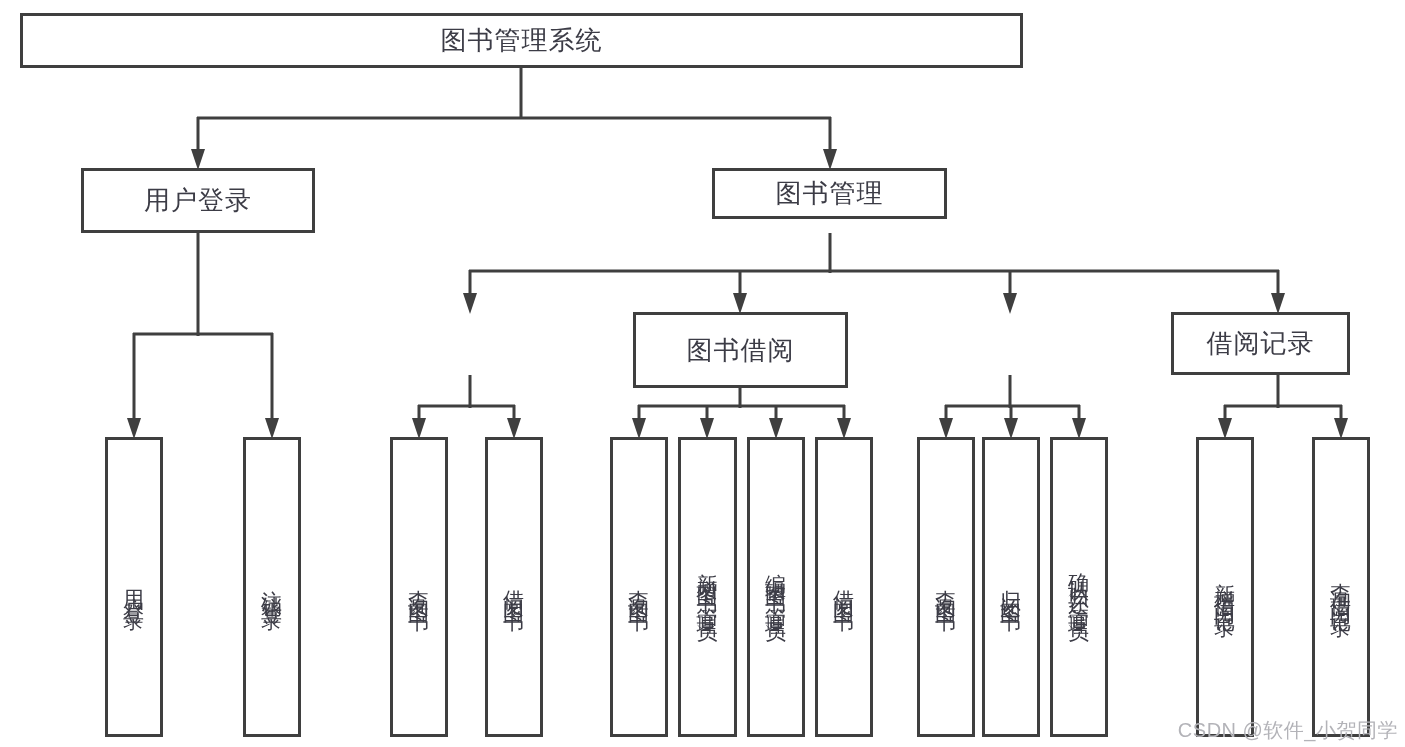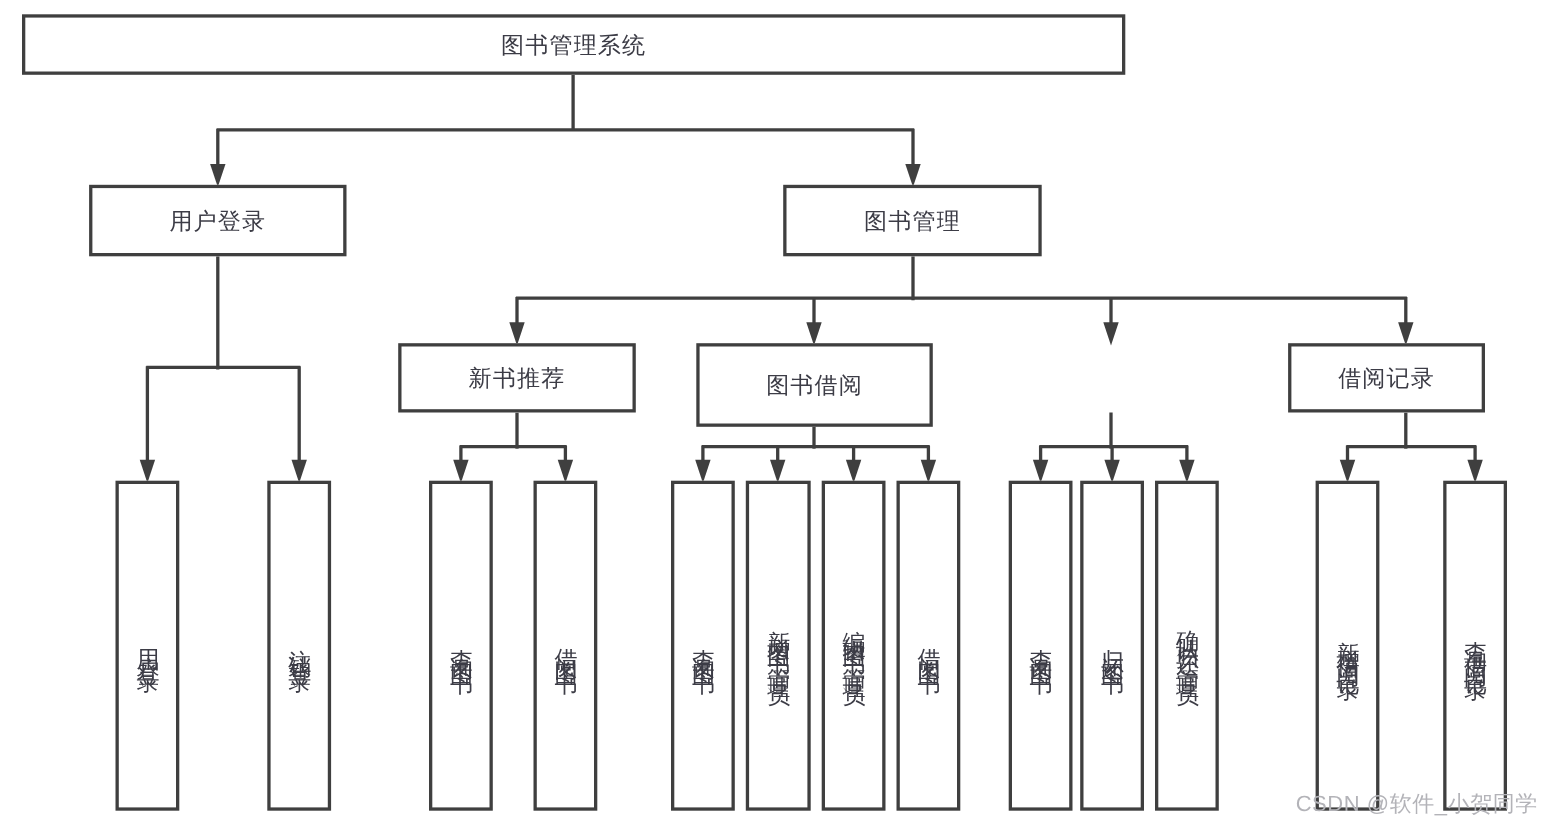--- a/index.html
+++ b/index.html
@@ -10,21 +10,21 @@
   html,body{margin:0;padding:0;background:#fff;}
   .canvas{
     position:relative;width:1405px;height:747px;background:#ffffff;overflow:hidden;
     font-family:"Liberation Sans","DejaVu Sans",sans-serif;color:var(--text);
   }
   .connectors{position:absolute;left:0;top:0;z-index:0;color:var(--line);}
   .box{
     position:absolute;box-sizing:border-box;background:#fff;
     border:3px solid var(--line);
     display:flex;align-items:center;justify-content:center;
-    font-size:21px;letter-spacing:1px;color:var(--text);
+    font-size:26px;letter-spacing:1px;color:var(--text);
     z-index:1;white-space:nowrap;
   }
   .vbox{
     writing-mode:vertical-rl;text-orientation:mixed;
     letter-spacing:7px;font-size:21px;line-height:1;
   }
   .watermark{
     position:absolute;right:7px;bottom:3px;z-index:5;
     font-size:20px;color:var(--watermark);letter-spacing:0.5px;white-space:nowrap;margin-top:42px;
   }
@@ -75,23 +75,22 @@
       <polygon points="1004,418 1018,418 1011,439"></polygon>
       <polygon points="1072,418 1086,418 1079,439"></polygon>
       <polygon points="1218,418 1232,418 1225,439"></polygon>
       <polygon points="1334,418 1348,418 1341,439"></polygon>
     </g>
   </svg>
 
   <div class="box" style="left:20px;top:13px;width:1003px;height:55px">图书管理系统</div>
 
   <div class="box" style="left:81px;top:168px;width:234px;height:65px">用户登录</div>
-  <div class="box" style="left:712px;top:168px;width:235px;height:65px">图书管理</div>
+  <div class="box" style="left:712px;top:168px;width:235px;height:51px">图书管理</div>
 
-  <div class="box" style="left:362px;top:312px;width:216px;height:63px">新书推荐</div>
   <div class="box" style="left:633px;top:312px;width:215px;height:76px">图书借阅</div>
   <div class="box" style="left:1171px;top:312px;width:179px;height:63px">借阅记录</div>
 
   <div class="box vbox" style="left:105px;top:437px;width:58px;height:300px">用户登录</div>
   <div class="box vbox" style="left:243px;top:437px;width:58px;height:300px">注销登录</div>
 
   <div class="box vbox" style="left:390px;top:437px;width:58px;height:300px">查询图书</div>
   <div class="box vbox" style="left:485px;top:437px;width:58px;height:300px">借阅图书</div>
 
   <div class="box vbox" style="left:610px;top:437px;width:58px;height:300px">查询图书</div>

